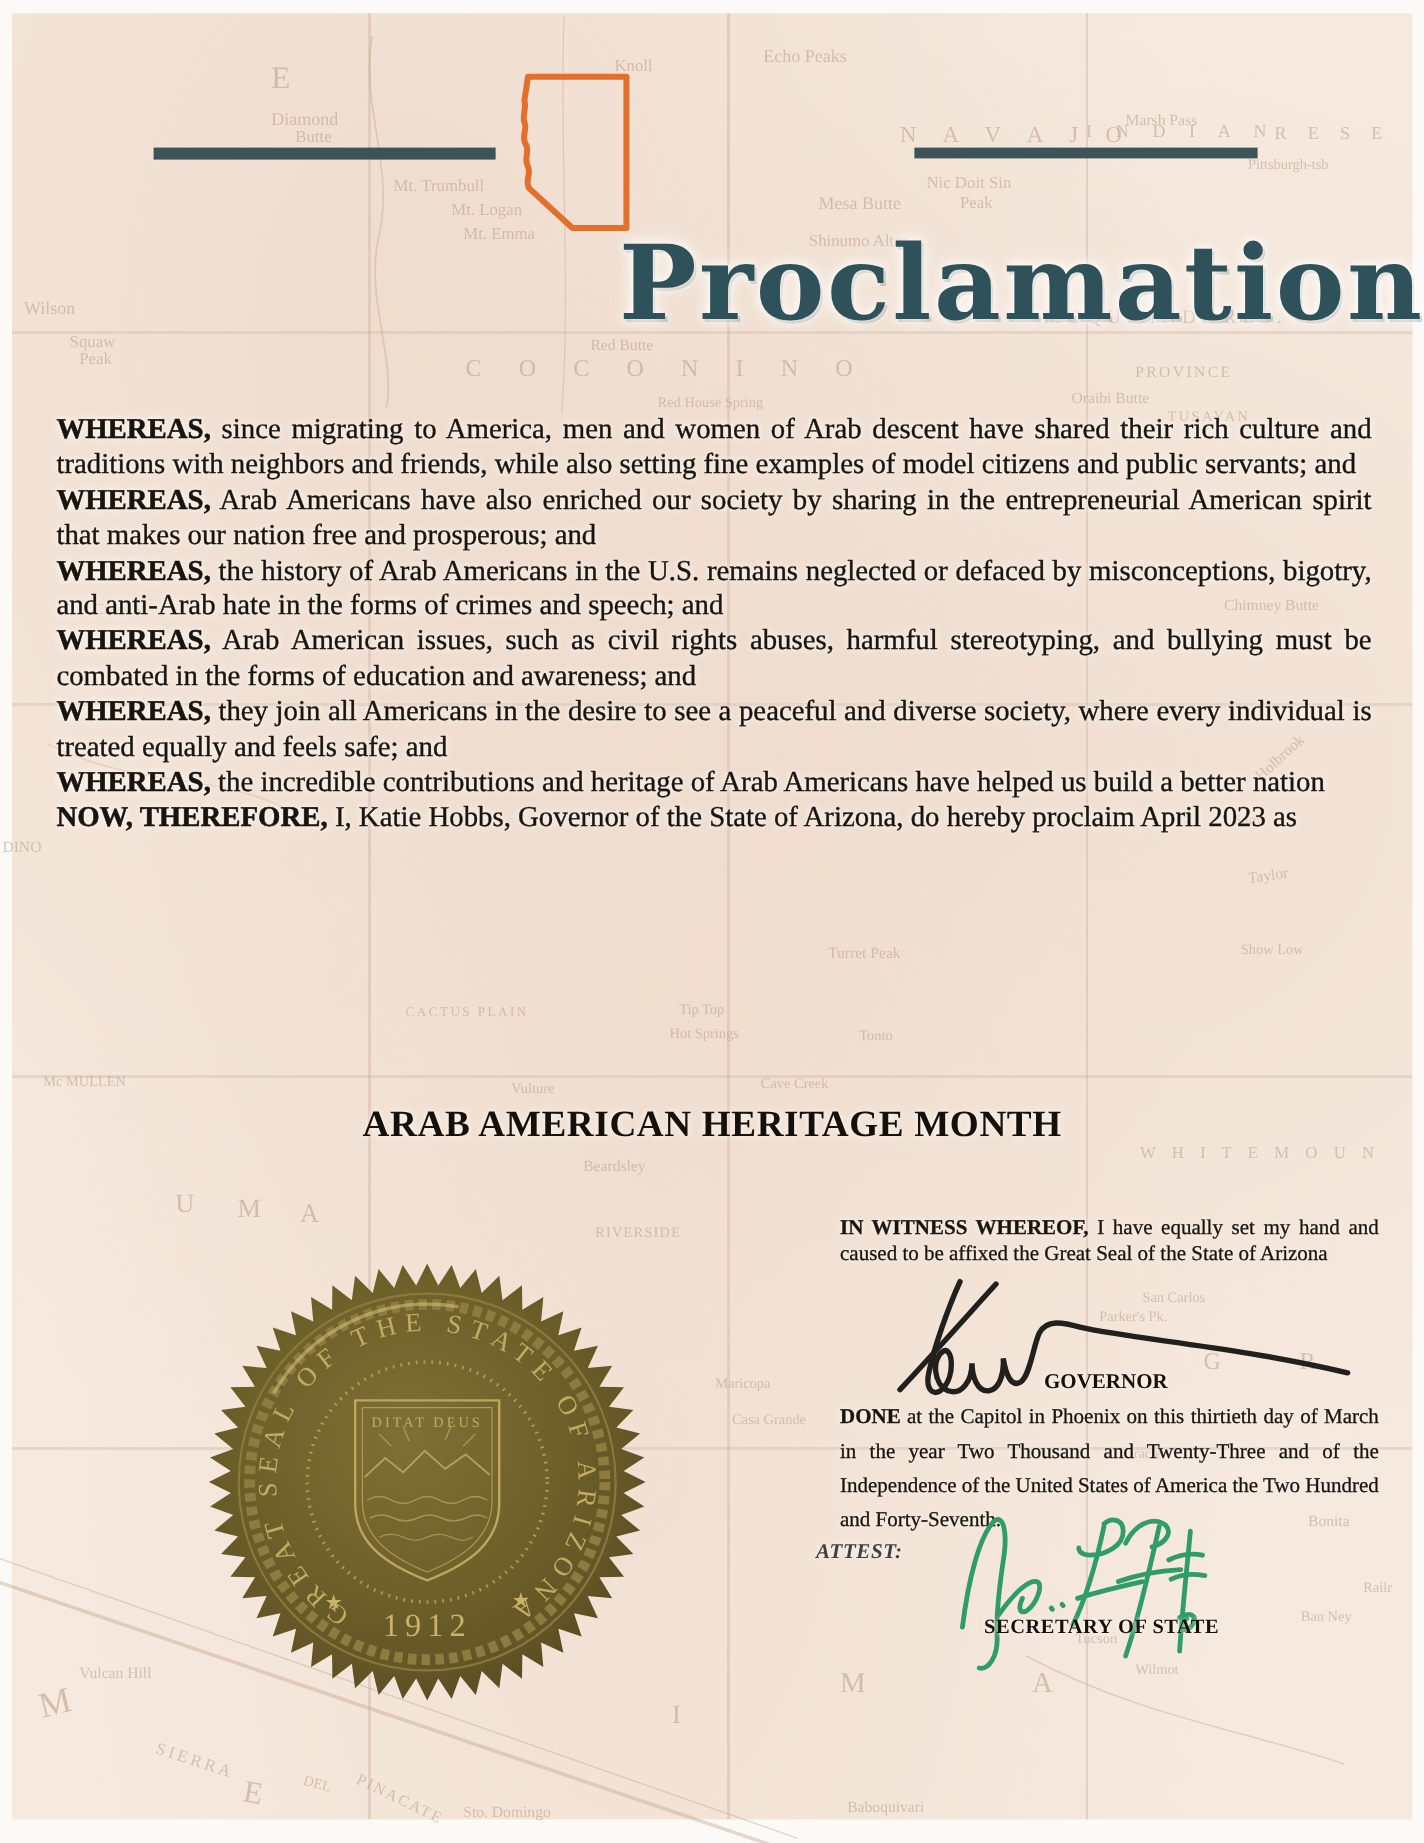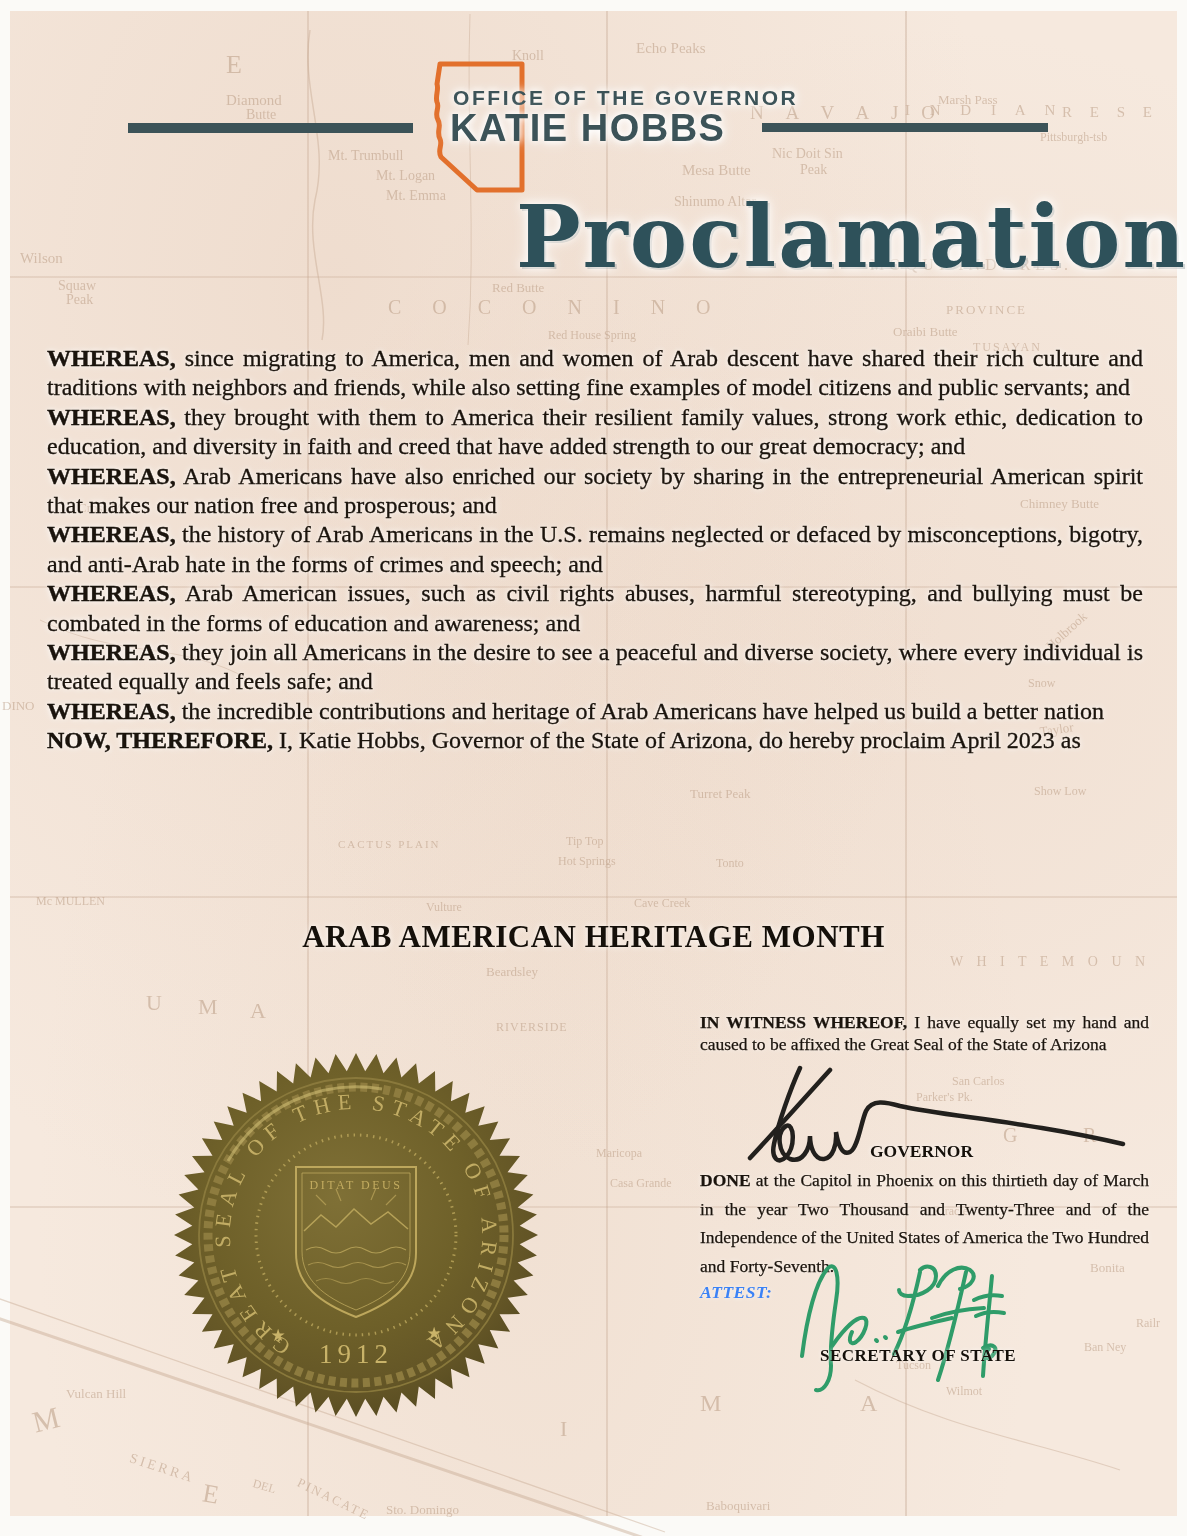--- a/index.html
+++ b/index.html
@@ -45,22 +45,22 @@
   .witness-col{position:absolute;left:700px;top:1012px;width:449px;color:#1b140d;
     font-size:17.5px;text-shadow:0 0 5px rgba(255,255,255,.85);}
   .witness-text{margin:0;line-height:21.5px;text-align:justify;-webkit-text-stroke:.25px #1b140d;}
   .witness-text .lead,.done-text .lead{font-weight:bold;}
   .gov-sig{position:absolute;left:738px;top:1062px;}
   .gov-label{position:absolute;left:870px;top:1141px;font-weight:bold;font-size:17.5px;
     color:#15100a;text-shadow:0 0 5px rgba(255,255,255,.85);}
   .done-text{position:absolute;left:700px;top:1166px;width:449px;margin:0;line-height:28.5px;
     text-align:justify;-webkit-text-stroke:.25px #1b140d;color:#1b140d;font-size:17.5px;
     text-shadow:0 0 5px rgba(255,255,255,.85);}
-  .attest{position:absolute;left:700px;top:1282px;font-weight:bold;font-style:italic;
-    font-size:17.5px;letter-spacing:.5px;color:#3b82f6;text-shadow:0 0 5px rgba(255,255,255,.85);}
+  .attest{position:absolute;left:680px;top:1282px;font-weight:bold;font-style:italic;
+    font-size:17.5px;letter-spacing:.5px;color:#404040;text-shadow:0 0 5px rgba(255,255,255,.85);}
   .sos-sig{position:absolute;left:786px;top:1256px;}
   .sos-label{position:absolute;left:820px;top:1346px;font-weight:bold;font-size:17px;
     letter-spacing:.5px;color:#15100a;text-shadow:0 0 4px rgba(255,255,255,.8);}
   
   .seal{position:absolute;left:166px;top:1045px;}
   .seal text{font-family:"Liberation Serif",serif;}
 </style>
 </head>
 <body>
 
@@ -153,28 +153,25 @@
     </div>
 
   <div class="rule rule-left"></div>
   <div class="rule rule-right"></div>
 
   <svg class="az-logo" width="100" height="140" viewBox="0 0 100 138">
     <path d="M 13 5 L 95 5 L 95 131 L 50 131 L 14 98
              C 10 91 16 86 13 80 C 9 72 15 67 11 61
              C 7 54 13 49 10 43 C 8 37 12 31 10 25 L 13 5" fill="none" stroke="#e2702c" stroke-width="5" stroke-linejoin="round" stroke-linecap="round"></path>
   </svg>
-  <div class="office-line">OFFICE OF THE GOVERNOR</div>
-  <div class="name-line">KATIE HOBBS</div>
 
   <h1 class="proclamation">Proclamation</h1>
 
   <main class="body-text">
     <p class="para"><b class="lead">WHEREAS,</b><span> since migrating to America, men and women of Arab descent have shared their rich culture and traditions with neighbors and friends, while also setting fine examples of model citizens and public servants; and</span></p>
-    <p class="para"><b class="lead">WHEREAS,</b><span> they brought with them to America their resilient family values, strong work ethic, dedication to education, and diversity in faith and creed that have added strength to our great democracy; and</span></p>
     <p class="para"><b class="lead">WHEREAS,</b><span> Arab Americans have also enriched our society by sharing in the entrepreneurial American spirit that makes our nation free and prosperous; and</span></p>
     <p class="para"><b class="lead">WHEREAS,</b><span> the history of Arab Americans in the U.S. remains neglected or defaced by misconceptions, bigotry, and anti-Arab hate in the forms of crimes and speech; and</span></p>
     <p class="para"><b class="lead">WHEREAS,</b><span> Arab American issues, such as civil rights abuses, harmful stereotyping, and bullying must be combated in the forms of education and awareness; and</span></p>
     <p class="para"><b class="lead">WHEREAS,</b><span> they join all Americans in the desire to see a peaceful and diverse society, where every individual is treated equally and feels safe; and</span></p>
     <p class="para"><b class="lead">WHEREAS,</b><span> the incredible contributions and heritage of Arab Americans have helped us build a better nation</span></p>
     <p class="para"><b class="lead">NOW, THEREFORE,</b><span> I, Katie Hobbs, Governor of the State of Arizona, do hereby proclaim April 2023 as</span></p>
   </main>
 
   <h2 class="month-title">ARAB AMERICAN HERITAGE MONTH</h2>
 

